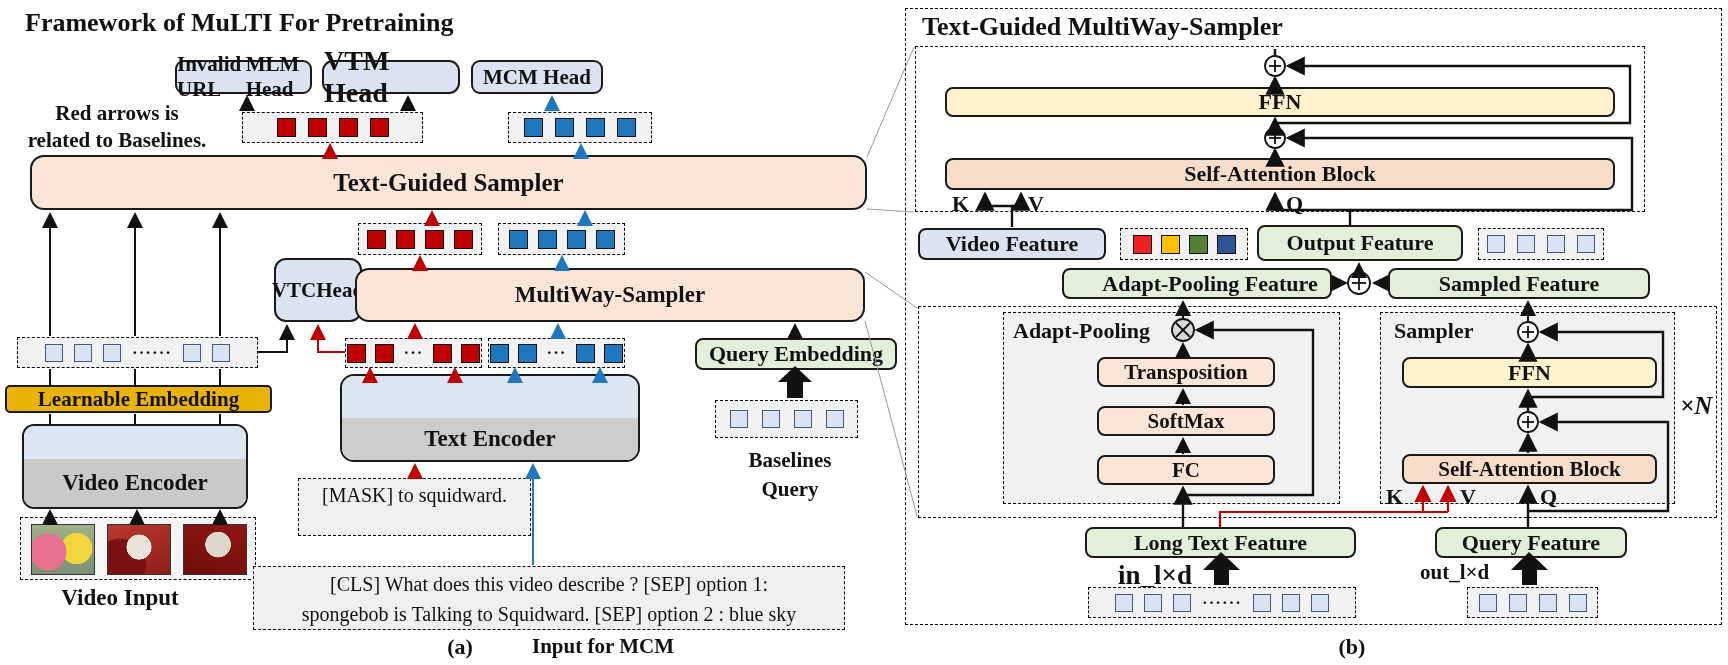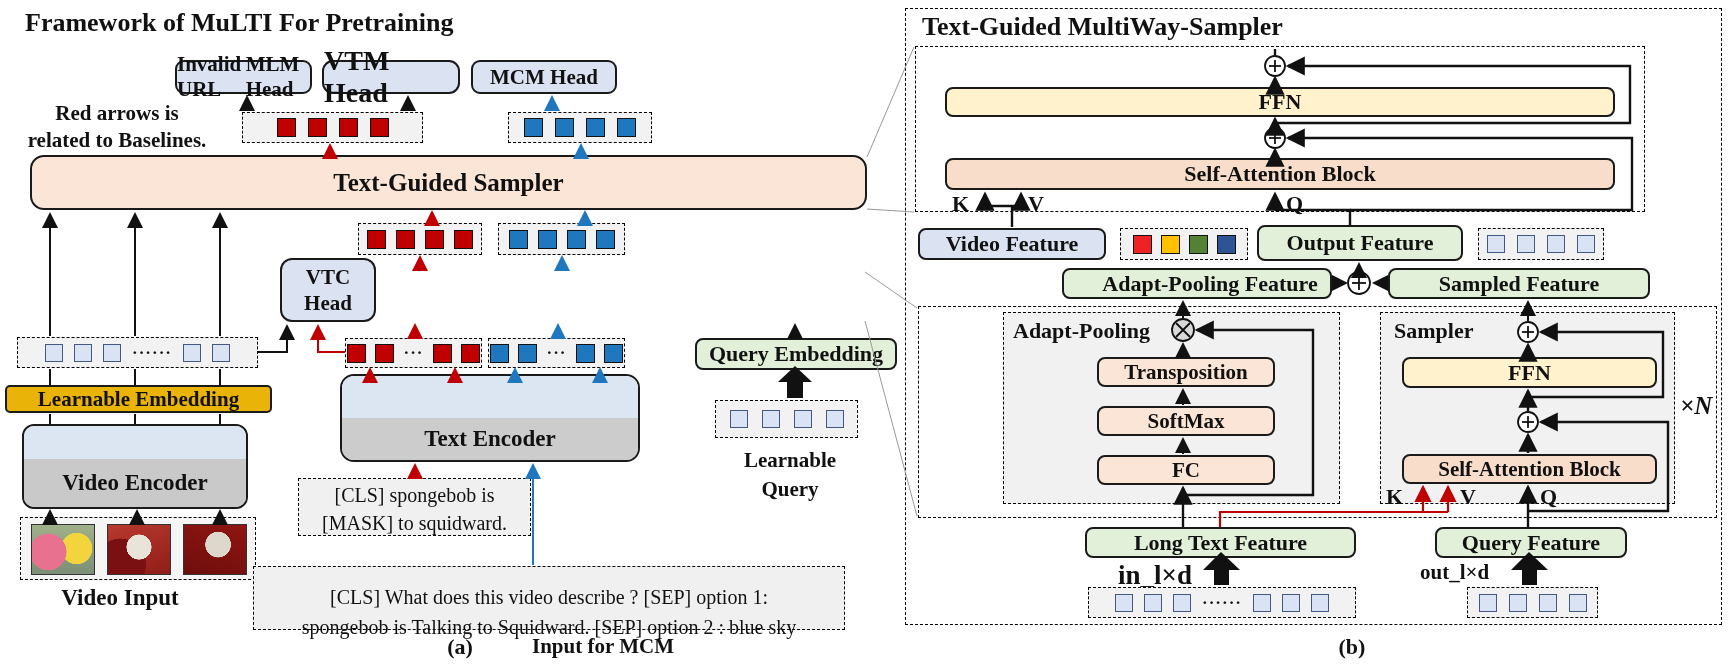--- a/index.html
+++ b/index.html
@@ -45,21 +45,21 @@
 
   <div class="abs lab" style="left:25px;top:8px;width:520px;font-size:26px;">Framework of MuLTI For Pretraining</div>
 
   <div class="abs rbox lblue" style="left:175px;top:60px;width:137px;height:34px;font-size:21px;">
 Invalid URL
     <span>MLM Head</span>
   </div>
   <div class="abs rbox lblue" style="left:322px;top:60px;width:138px;height:34px;font-size:28px;border-radius:11px;">
     <span>VTM Head</span>
   </div>
-  <div class="abs rbox lblue" style="left:471px;top:60px;width:146px;height:34px;font-size:21px;">
+  <div class="abs rbox lblue" style="left:471px;top:60px;width:132px;height:34px;font-size:21px;">
     <span>MCM Head</span>
   </div>
 
   <div class="abs lab" style="left:12px;top:100px;width:210px;font-size:21px;text-align:center;line-height:27px;">
     <div>Red arrows is</div>
     <div>related to Baselines.</div>
   </div>
 
   <div class="abs drow" style="left:242px;top:112px;width:181px;height:31px;gap:12px;">
     <span class="sq red"></span>
@@ -84,25 +84,28 @@
       <span class="sq red"></span>
       <span class="sq red"></span>
   </div>
   <div class="abs drow" style="left:498px;top:223px;width:127px;height:32px;gap:10px;">
     <span class="sq blue"></span>
       <span class="sq blue"></span>
       <span class="sq blue"></span>
       <span class="sq blue"></span>
   </div>
 
-  <div class="abs rbox lblue" style="left:280px;top:258px;width:96px;height:64px;border-radius:12px;font-size:21px;flex-direction:column;line-height:26px;">
+  <div class="abs rbox lblue" style="left:274px;top:258px;width:88px;height:64px;border-radius:12px;font-size:21px;flex-direction:row;line-height:26px;">
     <div>VTC</div>
     <div>Head</div>
   </div>
 
+  <div class="abs rbox peach" style="left:355px;top:268px;width:510px;height:54px;border-radius:14px;font-size:23px;">
+    <span>MultiWay-Sampler</span>
+  </div>
 
   <div class="abs drow" style="left:17px;top:337px;width:241px;height:31px;gap:11px;">
     <span class="sq lb"></span>
       <span class="sq lb"></span>
       <span class="sq lb"></span>
     <span class="dots">······</span>
     <span class="sq lb"></span>
       <span class="sq lb"></span>
   </div>
 
@@ -160,33 +163,32 @@
     <span>Query Embedding</span>
   </div>
 
   <div class="abs drow" style="left:715px;top:400px;width:143px;height:38px;gap:14px;">
     <span class="sq lb"></span>
       <span class="sq lb"></span>
       <span class="sq lb"></span>
       <span class="sq lb"></span>
   </div>
   <div class="abs lab" style="left:715px;top:446px;width:150px;font-size:21px;text-align:center;line-height:29px;">
-    <div>Learnable</div>
+    <div>Baselines</div>
     <div>Query</div>
   </div>
 
   <div class="abs txtbox" style="left:298px;top:478px;width:233px;height:58px;font-size:20px;line-height:28px;padding-top:2px;">
-    <div>[CLS] spongebob is</div>
     <div>[MASK] to squidward.</div>
   </div>
   <div class="abs lab center" style="left:300px;top:539px;width:230px;font-size:21px;margin-top:42px;">
     <span>Input for Baselines</span>
   </div>
 
-  <div class="abs txtbox" style="left:253px;top:566px;width:592px;height:64px;font-size:20px;line-height:30px;padding-top:15px;">
+  <div class="abs txtbox" style="left:253px;top:566px;width:592px;height:64px;font-size:20px;line-height:30px;padding-top:2px;">
     <div>[CLS] What does this video describe ? [SEP] option 1:</div>
     <div>spongebob is Talking to Squidward. [SEP] option 2 : blue sky</div>
   </div>
   <div class="abs lab center" style="left:438px;top:634px;width:44px;font-size:22px;">
     <span>(a)</span>
   </div>
   <div class="abs lab center" style="left:528px;top:634px;width:150px;font-size:21px;">
     <span>Input for MCM</span>
   </div>
 

